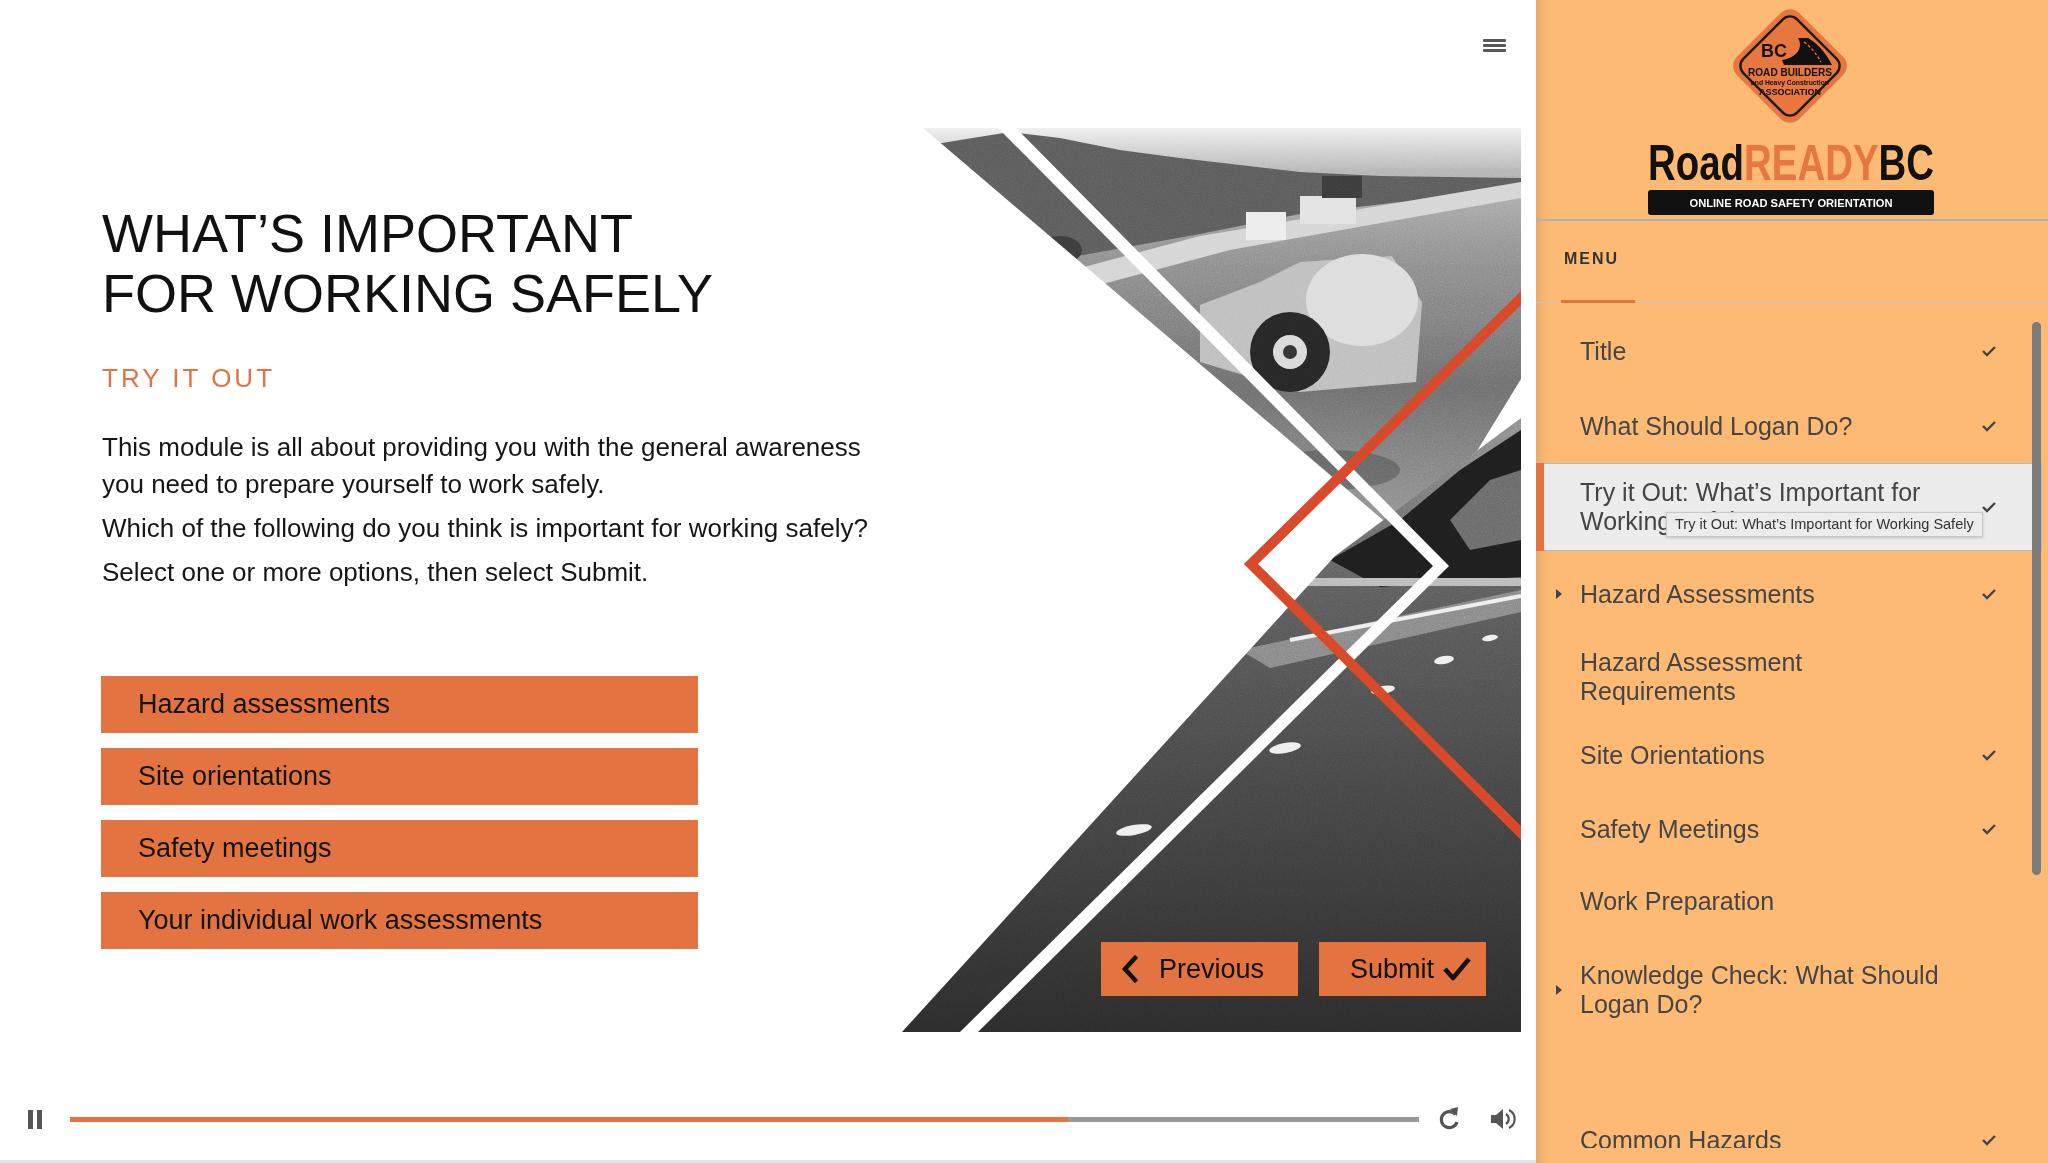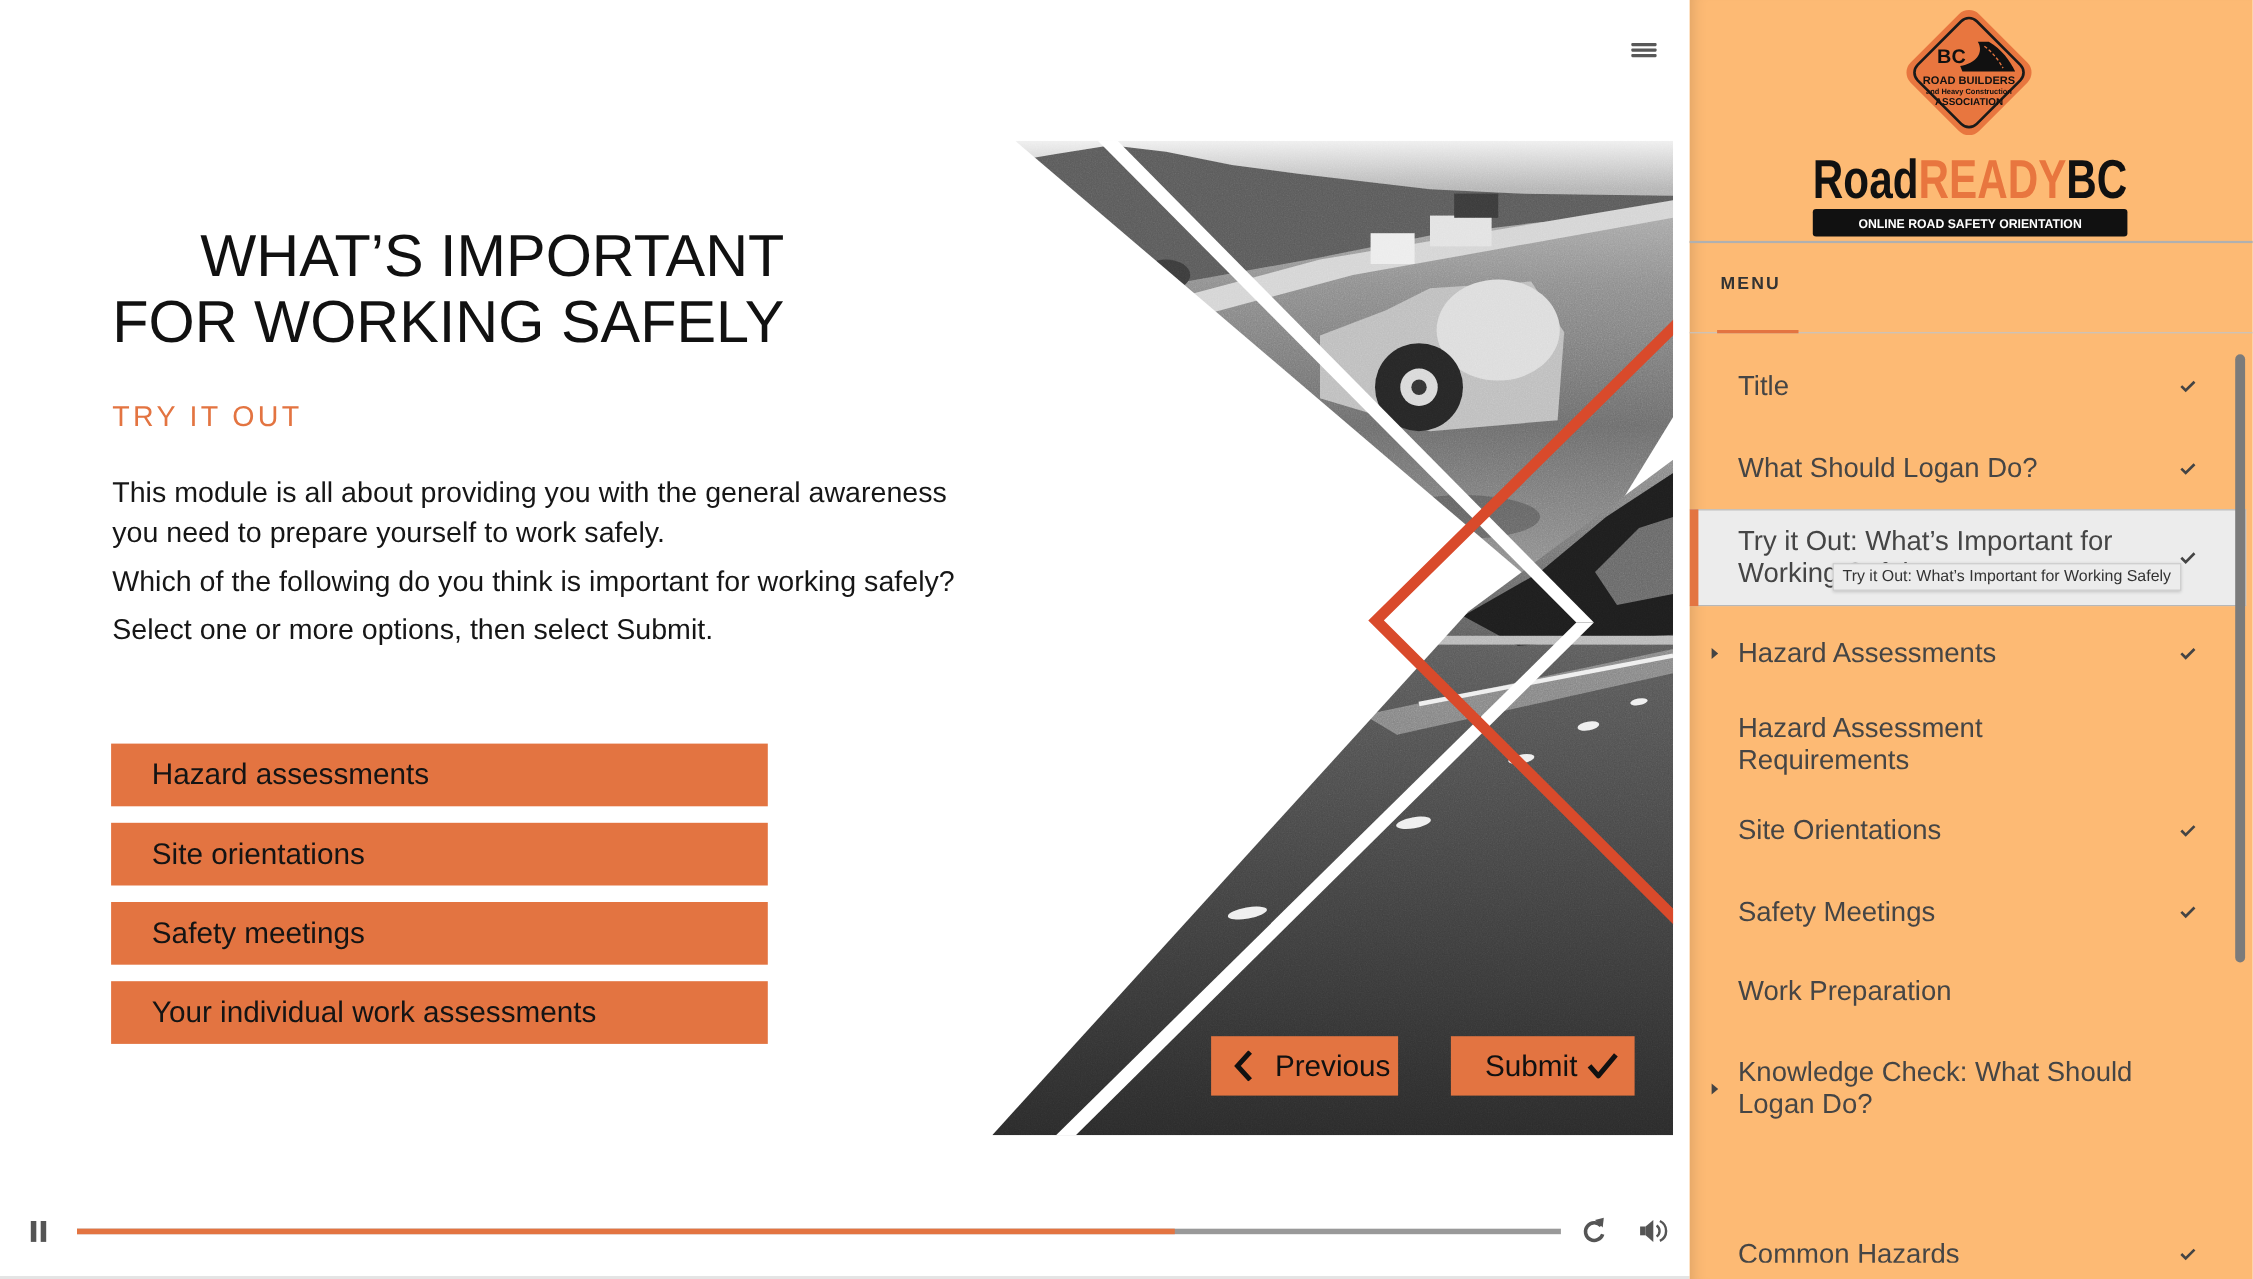--- a/index.html
+++ b/index.html
@@ -9,34 +9,34 @@
     background: #ffffff; font-family: "Liberation Sans", "DejaVu Sans", sans-serif; color: #111;
   }
   
   .main { position: absolute; left: 0; top: 0; width: 1536px; height: 1163px; background: #fff; border-bottom: 3px solid #e4e4e4; }
   .hamburger { position: absolute; left: 1478px; top: 32px; width: 34px; height: 26px; cursor: pointer; }
   .hamburger span { position: absolute; left: 5px; width: 23px; height: 3px; background: #585858; border-radius: 1px; }
   .hamburger span:nth-child(1) { top: 7px; }
   .hamburger span:nth-child(2) { top: 12px; }
   .hamburger span:nth-child(3) { top: 17px; }
 
-  .title { position: absolute; left: 102px; top: 203px; margin: 0; font-size: 54px; line-height: 60px; font-weight: normal; color: #111; white-space: nowrap; text-align: right; }
+  .title { position: absolute; left: 102px; top: 203px; margin: 0; font-size: 54px; line-height: 60px; font-weight: normal; color: #111; white-space: nowrap; }
   .title span { display: block; }
   .subtitle { position: absolute; left: 102px; top: 363px; font-size: 26px; line-height: 30px; letter-spacing: 3px; color: #e37441; }
   .body-text { position: absolute; left: 102px; top: 429px; width: 770px; }
   .body-text p { margin: 0 0 7px 0; font-size: 26px; line-height: 37px; color: #161616; }
 
   .options { position: absolute; left: 101px; top: 676px; width: 597px; }
   .option { height: 57px; margin-bottom: 15px; background: #e37441; display: flex; align-items: center; padding-left: 37px; cursor: pointer; }
   .option span { font-size: 27px; color: #141414; }
 
   .photo { position: absolute; left: 0; top: 0; pointer-events: none; }
 
   .nav-btn { position: absolute; top: 942px; height: 54px; background: #e37441; display: flex; align-items: center; cursor: pointer; z-index: 3; }
-  .nav-prev { left: 1101px; width: 170px; padding-left: 20px; }
+  .nav-prev { left: 1101px; width: 197px; padding-left: 20px; }
   .nav-submit { left: 1319px; width: 167px; padding-left: 31px; }
   .nav-btn .lbl { font-size: 27px; color: #111; }
   .nav-prev .lbl { margin-left: 20px; }
   .nav-submit .lbl { margin-right: 8px; }
 
   
   .pause { position: absolute; left: 25px; top: 1106px; width: 22px; height: 26px; cursor: pointer; }
   .pause i { position: absolute; top: 4px; width: 5px; height: 19px; background: #555; }
   .pause i:first-child { left: 3px; } .pause i:last-child { left: 12px; }
   .progress { position: absolute; left: 70px; top: 1117px; width: 1349px; height: 5px; background: #999; cursor: pointer; }

